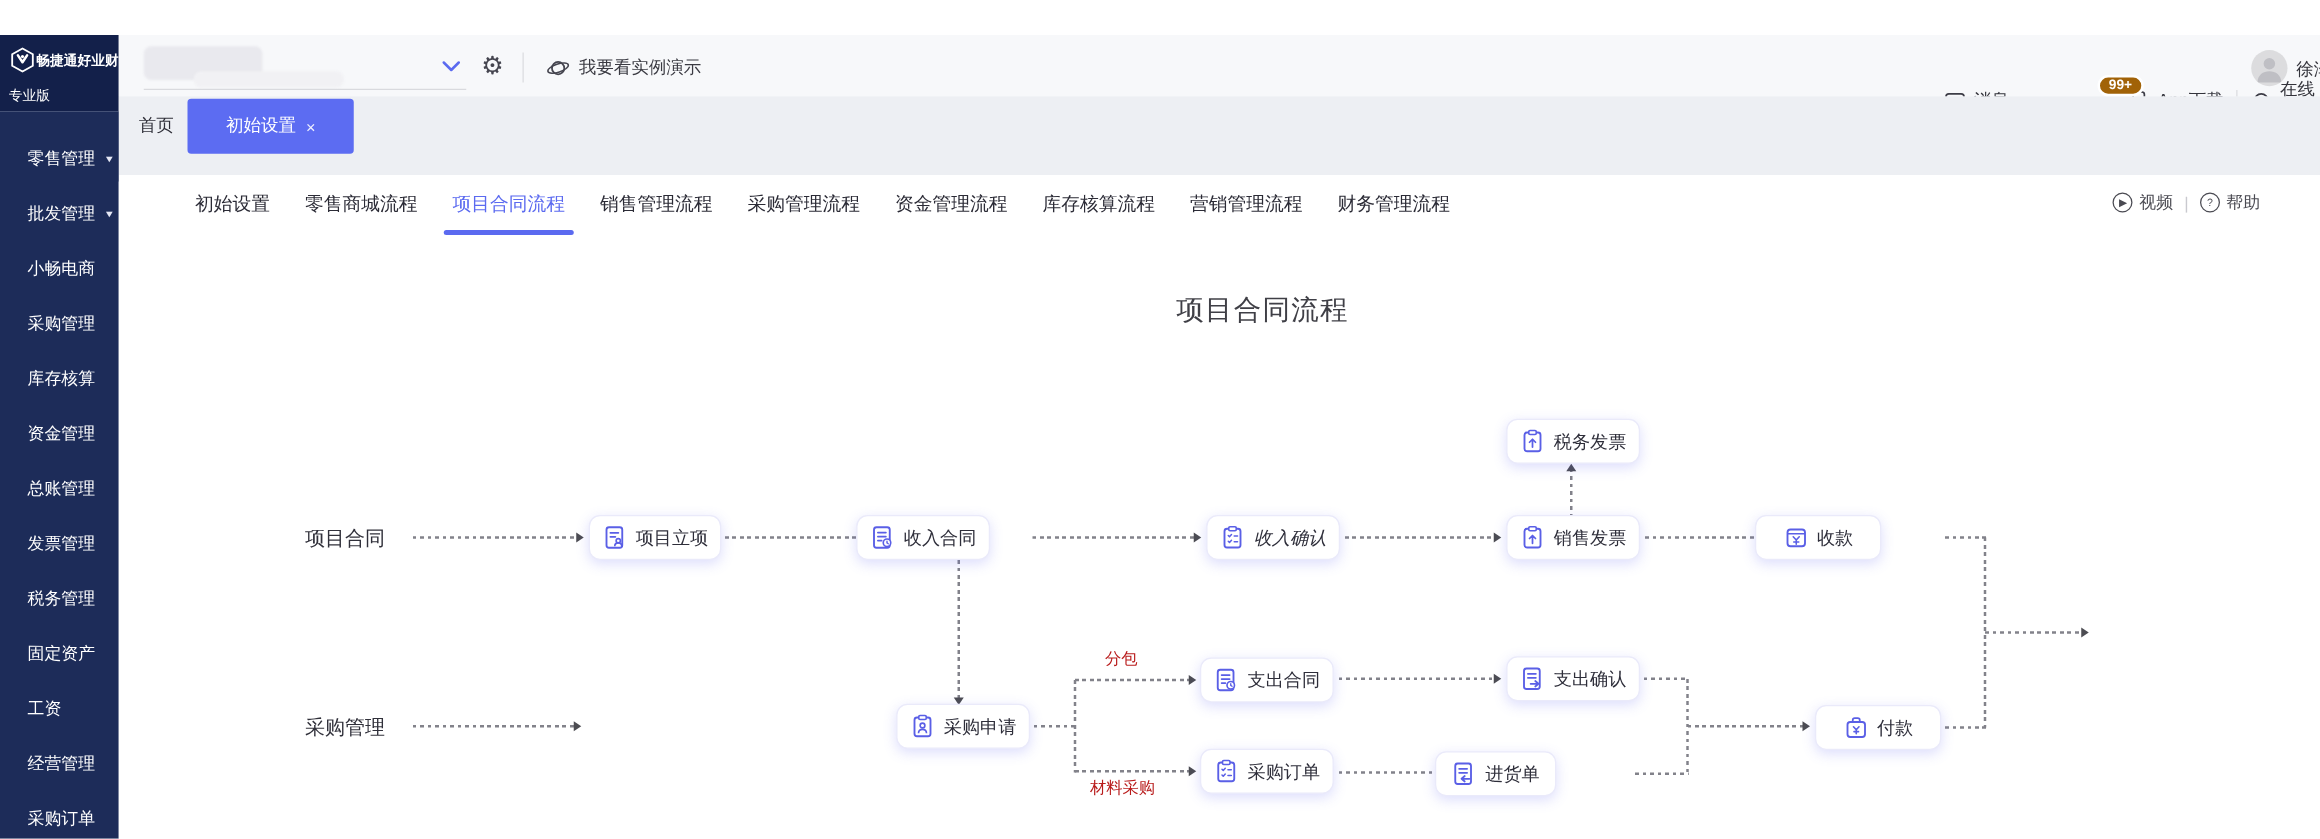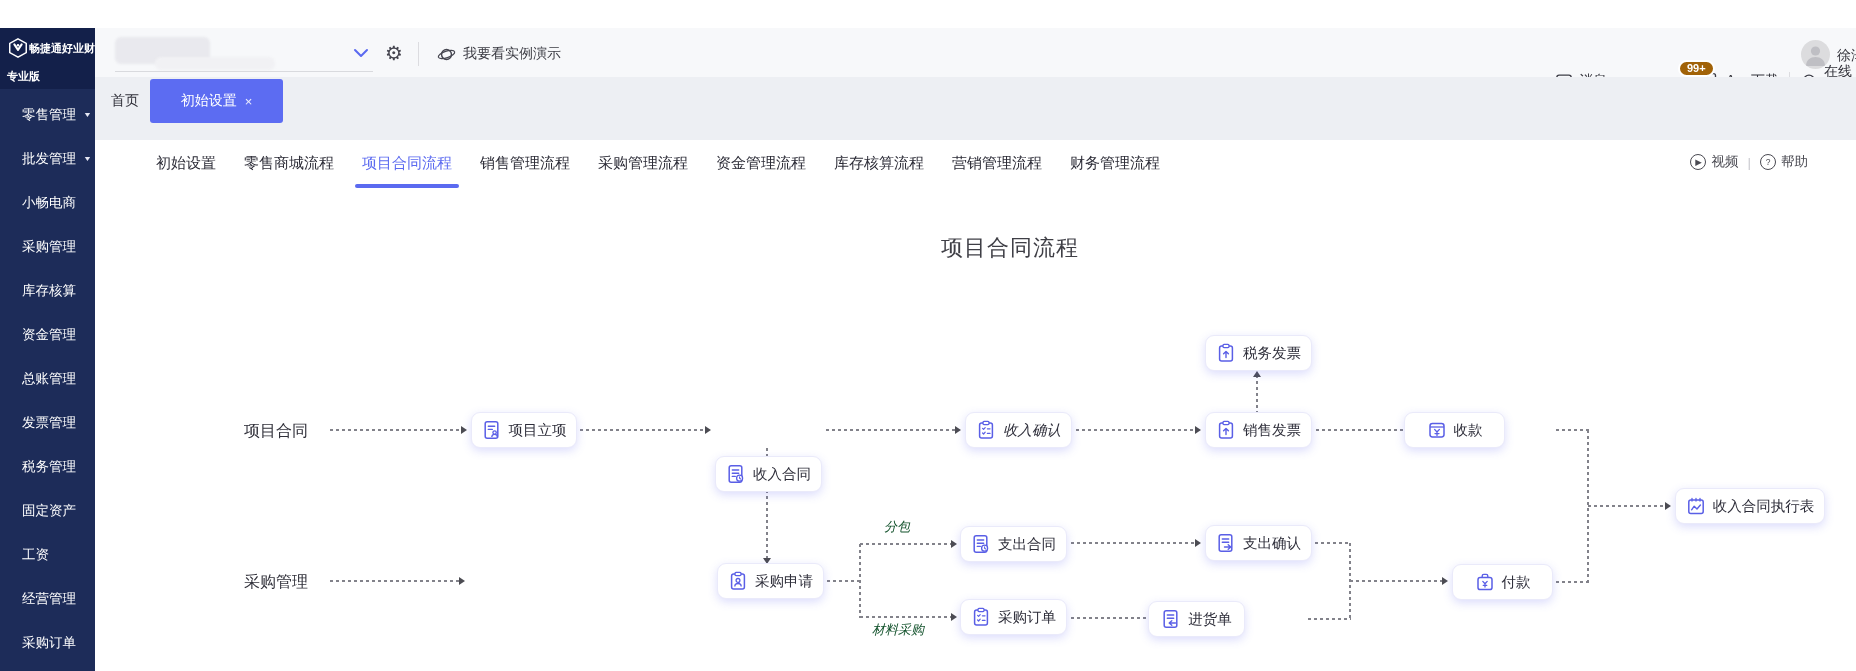--- a/index.html
+++ b/index.html
@@ -10,21 +10,21 @@
 
   
   .top-strip { position:absolute; left:0; top:0; width:1856px; height:28px; background:#fff; }
 
   
   .logo-block { position:absolute; left:0; top:28px; width:95px; height:61px;
     background:#13204a; color:#fff; overflow:hidden; }
   .logo-row { position:absolute; left:7px; top:9px; display:flex; align-items:center; gap:0; white-space:nowrap; }
   .logo-glyph { width:22px; height:22px; flex:0 0 auto; }
   .brand-name { font-size:11px; font-weight:bold; letter-spacing:0; }
-  .brand-edition { position:absolute; left:7px; bottom:5px; font-size:11px; font-weight:bold; }
+  .brand-edition { position:absolute; left:7px; bottom:5px; font-size:11px; font-weight:normal; }
 
   
   .topbar { position:absolute; left:95px; top:28px; width:1761px; height:49px; background:#f7f8fa; }
   .blur1 { position:absolute; left:20px; top:9px; width:95px; height:27px; border-radius:6px;
     background:#e9e9ee; filter:blur(1px); }
   .blur2 { position:absolute; left:60px; top:29px; width:120px; height:13px; border-radius:6px;
     background:#f1f1f4; filter:blur(1px); }
   .sel-underline { position:absolute; left:20px; top:43px; width:258px; height:1px; background:#d9dade; }
   .chevron-down { position:absolute; left:257px; top:18px; width:18px; height:14px; }
   .gear { position:absolute; left:288px; top:13px; width:22px; height:24px; font-size:20px; color:#45454f; line-height:24px; text-align:center; cursor:pointer; }
@@ -48,21 +48,21 @@
   
   .tabbar { position:absolute; left:95px; top:77px; width:1761px; height:63px; background:#edeff3; }
   .tab-home { position:absolute; left:5px; top:2px; width:50px; height:44px; display:flex;
     align-items:center; justify-content:center; font-size:14px; color:#2f2f38; cursor:pointer; }
   .tab-active { position:absolute; left:55px; top:2px; width:133px; height:44px; background:#5c6cf2;
     border-radius:3px; display:flex; align-items:center; justify-content:center; gap:8px;
     color:#fff; font-size:14px; cursor:pointer; }
   .tab-close { font-size:13px; opacity:.9; cursor:pointer; }
 
   
-  .sidebar { position:absolute; left:0; top:89px; width:95px; height:582px; background:#1d2c59; padding-top:4px; }
+  .sidebar { position:absolute; left:0; top:89px; width:95px; height:582px; background:#1d2c59; padding-top:16px; }
   .side-item { height:44px; display:flex; align-items:center; padding-left:22px; color:#fff;
     font-size:13.5px; cursor:pointer; white-space:nowrap; }
   .side-caret { margin-left:7px; font-size:9px; color:#e6e8f5; transform:scaleY(.8); }
 
   
   .content { position:absolute; left:95px; top:140px; width:1761px; height:531px; background:#fff;
     border-radius:6px 0 0 0; }
 
   .subtabs { position:absolute; left:61px; top:0; display:flex; gap:28px; }
   .subtab { position:relative; padding:14px 0 15px; font-size:15px; color:#2b2b36; cursor:pointer; white-space:nowrap; }
@@ -76,21 +76,21 @@
   .circle-ic { width:16px; height:16px; border:1.4px solid #4a4a52; border-radius:50%;
     display:flex; align-items:center; justify-content:center; font-size:8.5px; line-height:1; color:#4a4a52; }
   .util-sep { color:#c9c9cf; }
 
   .flow-title { position:absolute; left:0; width:1830px; top:93px; text-align:center;
     font-size:22px; color:#3f3f46; letter-spacing:1px; }
 
   
   .flow { position:absolute; left:-95px; top:-140px; width:1856px; height:671px; pointer-events:none; }
   .flow-row-label { position:absolute; font-size:16px; color:#30303a; white-space:nowrap; pointer-events:auto; }
-  .flow-branch-label { position:absolute; font-size:13px; color:#14532d; white-space:nowrap;font-style:italic; }
+  .flow-branch-label { position:absolute; font-size:13px; color:#b91c1c; white-space:nowrap; }
 
   .node { position:absolute; height:36px; background:#fff; border:1px solid #eaeafa; border-radius:9px;
     box-shadow:0 3px 10px rgba(96,100,240,.22); display:flex; align-items:center; justify-content:center;
     gap:7px; font-size:14.5px; color:#2e2e3a; white-space:nowrap; pointer-events:auto; cursor:pointer; }
   .node svg { width:20px; height:20px; flex:0 0 auto; }
 
   .edge { position:absolute; }
   .edge-h { height:2px; background-image:repeating-linear-gradient(to right,#82828a 0 3px,transparent 3px 6px); }
   .edge-v { width:2px; background-image:repeating-linear-gradient(to bottom,#82828a 0 3px,transparent 3px 6px); }
   .ah { position:absolute; width:0; height:0; }
@@ -317,21 +317,21 @@
           <span style="display: flex;">
             <svg viewBox="0 0 20 20">
               <rect x="3.2" y="1.8" width="12.6" height="16.4" rx="2" fill="none" stroke="#5a5fe6" stroke-width="1.5"></rect>
               <path d="M6.3 6.2 h6.4 M6.3 9.4 h4" stroke="#5a5fe6" stroke-width="1.4" stroke-linecap="round"></path>
               <circle cx="12.6" cy="12.6" r="1.7" fill="none" stroke="#5a5fe6" stroke-width="1.3"></circle>
               <path d="M9.8 17 c0-1.9 1.3-2.7 2.8-2.7 s2.8 .8 2.8 2.7" fill="none" stroke="#5a5fe6" stroke-width="1.3"></path>
             </svg>
           </span>
           <span>项目立项</span>
         </div>
-        <div class="node" style="left: 715px; top: 412px; width: 107px; margin-top: 44px;">
+        <div class="node" style="left: 685px; top: 412px; width: 107px;">
           <span style="display: flex;">
             <svg viewBox="0 0 20 20">
               <rect x="3.2" y="1.8" width="12.6" height="16.4" rx="2" fill="none" stroke="#5a5fe6" stroke-width="1.5"></rect>
               <path d="M6.3 6 h6.4 M6.3 9.2 h6.4 M6.3 12.4 h3" stroke="#5a5fe6" stroke-width="1.4" stroke-linecap="round"></path>
               <circle cx="13.6" cy="14.2" r="3" fill="#fff" stroke="#5a5fe6" stroke-width="1.3"></circle>
               <path d="M13.6 12.9 v1.4 l1 .7" fill="none" stroke="#5a5fe6" stroke-width="1.1" stroke-linecap="round"></path>
             </svg>
           </span>
           <span>收入合同</span>
         </div>
@@ -432,26 +432,16 @@
         <div class="node" style="left: 1452px; top: 564px; width: 101px;">
           <span style="display: flex;">
             <svg viewBox="0 0 20 20">
               <rect x="3" y="5.6" width="14" height="12" rx="2.2" fill="none" stroke="#5a5fe6" stroke-width="1.5"></rect>
               <path d="M7.2 5.4 V4 a1.6 1.6 0 0 1 1.6-1.6 h2.4 A1.6 1.6 0 0 1 12.8 4 v1.4" fill="none" stroke="#5a5fe6" stroke-width="1.4"></path>
               <path d="M7.8 9.4 L10 11.8 L12.2 9.4 M10 11.8 V15 M8.2 13.3 h3.6" fill="none" stroke="#5a5fe6" stroke-width="1.3" stroke-linecap="round" stroke-linejoin="round"></path>
             </svg>
           </span>
           <span>付款</span>
         </div>
-        <div class="node" style="left: 1675px; top: 488px; width: 150px;">
-          <span style="display: flex;">
-            <svg viewBox="0 0 20 20">
-              <rect x="2.8" y="4" width="14.4" height="13.6" rx="2" fill="none" stroke="#5a5fe6" stroke-width="1.5"></rect>
-              <path d="M6 2.4 V5 M10 2.4 V5 M14 2.4 V5" stroke="#5a5fe6" stroke-width="1.3" stroke-linecap="round"></path>
-              <path d="M5.6 13.8 L8.2 10.2 L11 13 L14.4 9" fill="none" stroke="#5a5fe6" stroke-width="1.4" stroke-linecap="round" stroke-linejoin="round"></path>
-            </svg>
-          </span>
-          <span>收入合同执行表</span>
-        </div>
       </div>
   </div>
 
 </div>
 
 </body></html>

